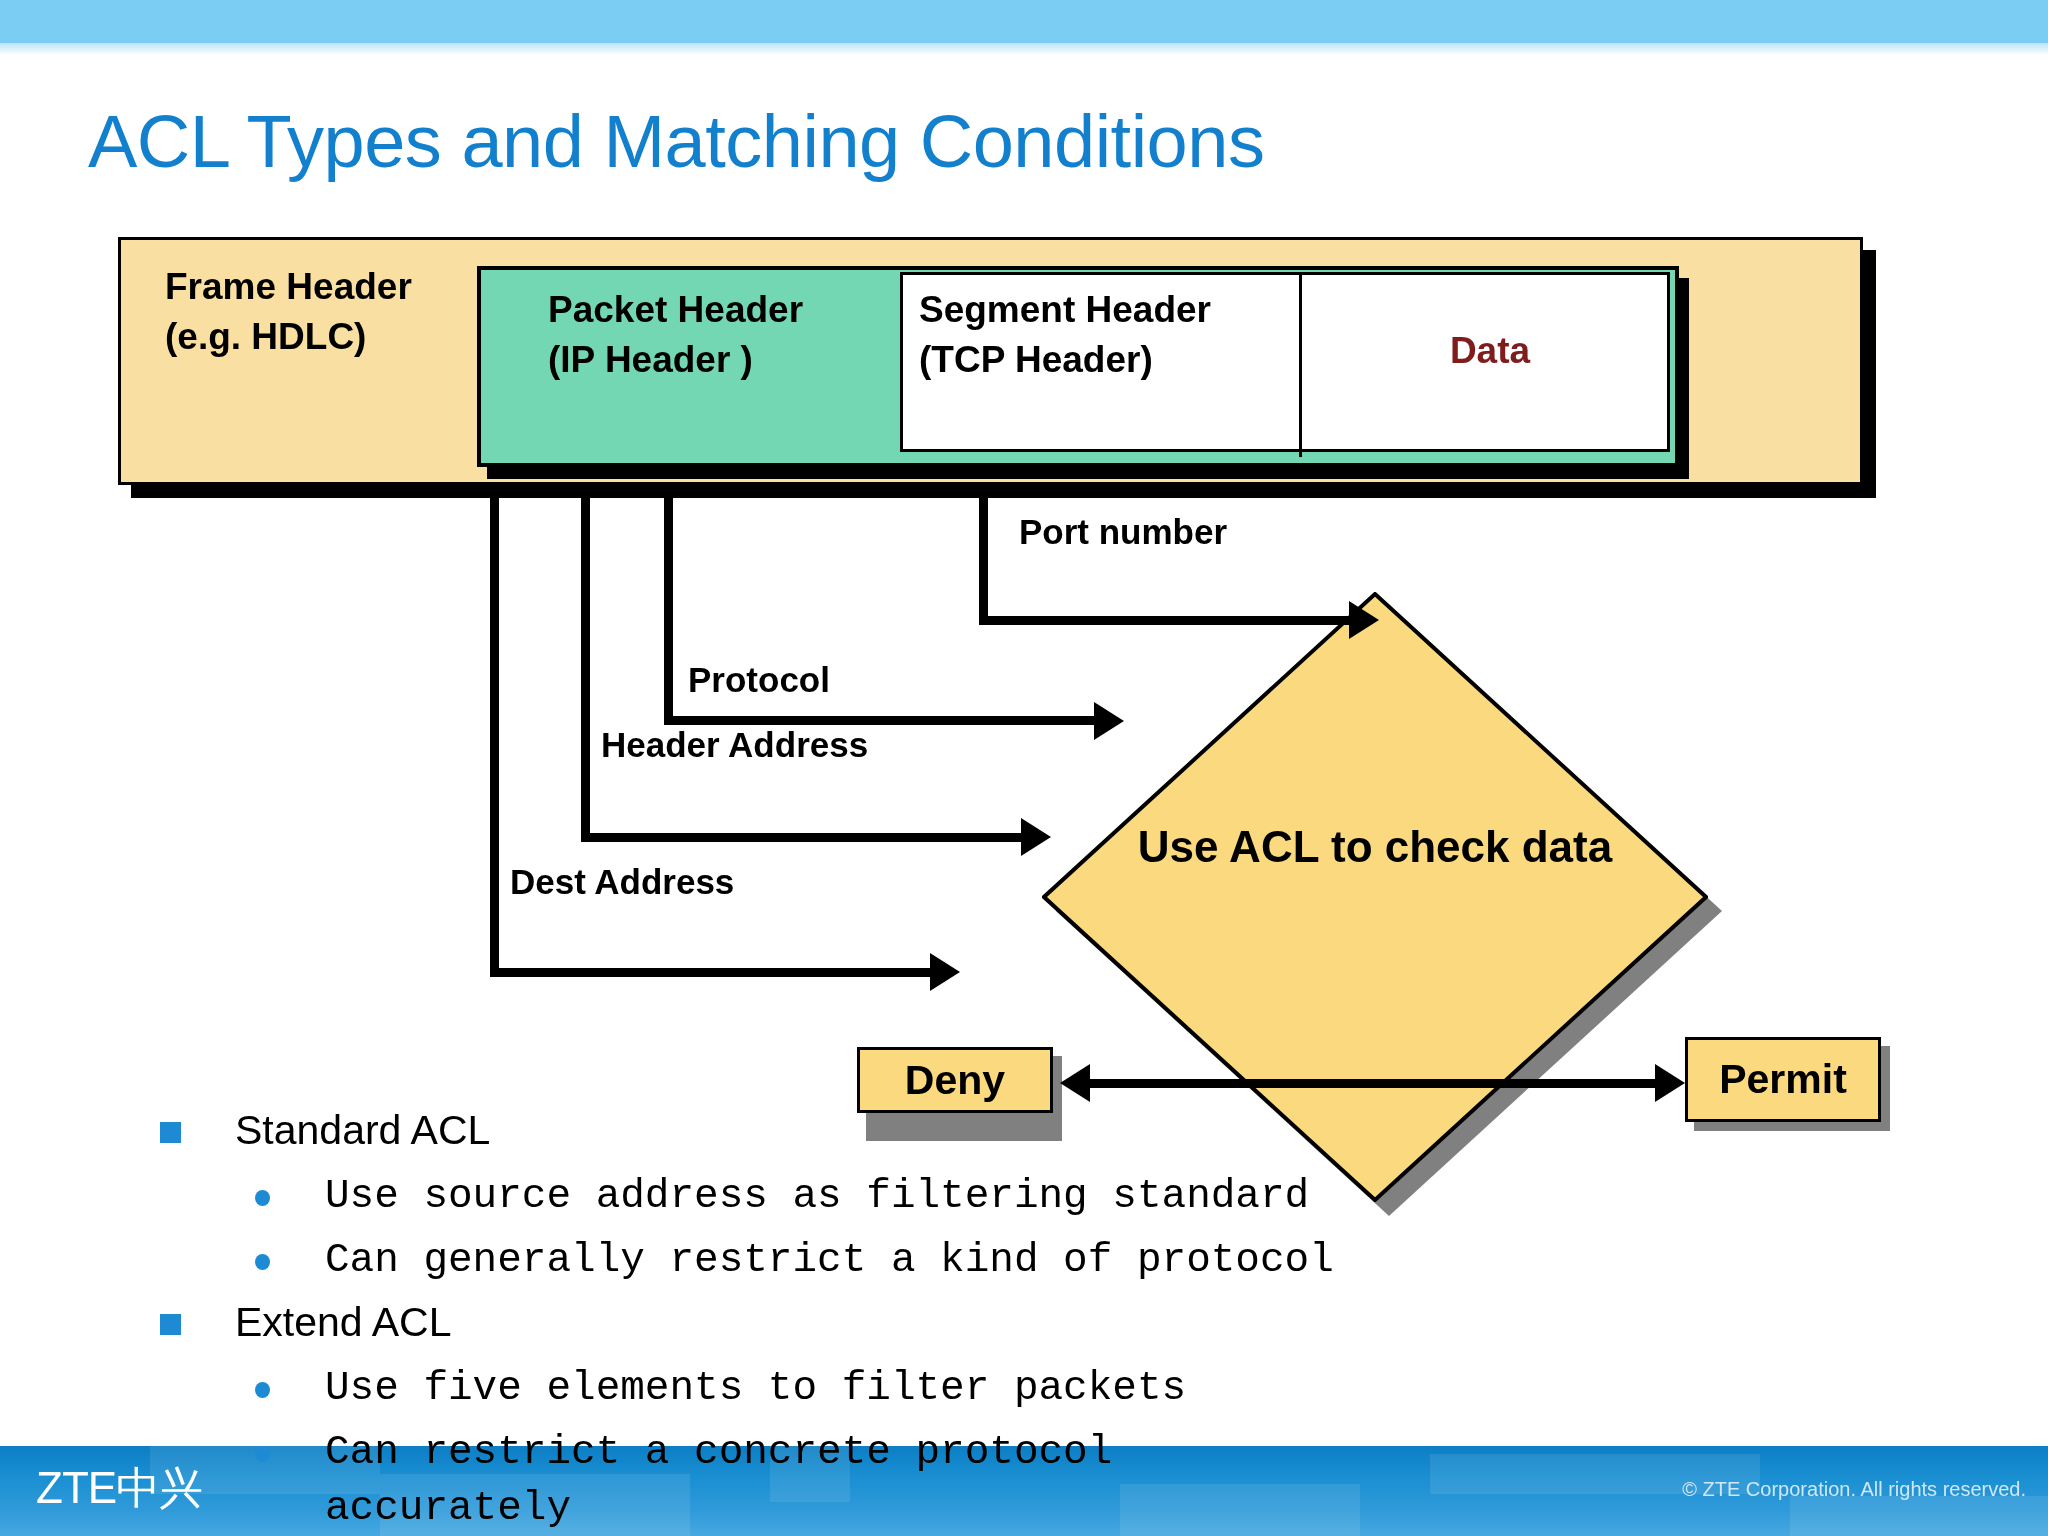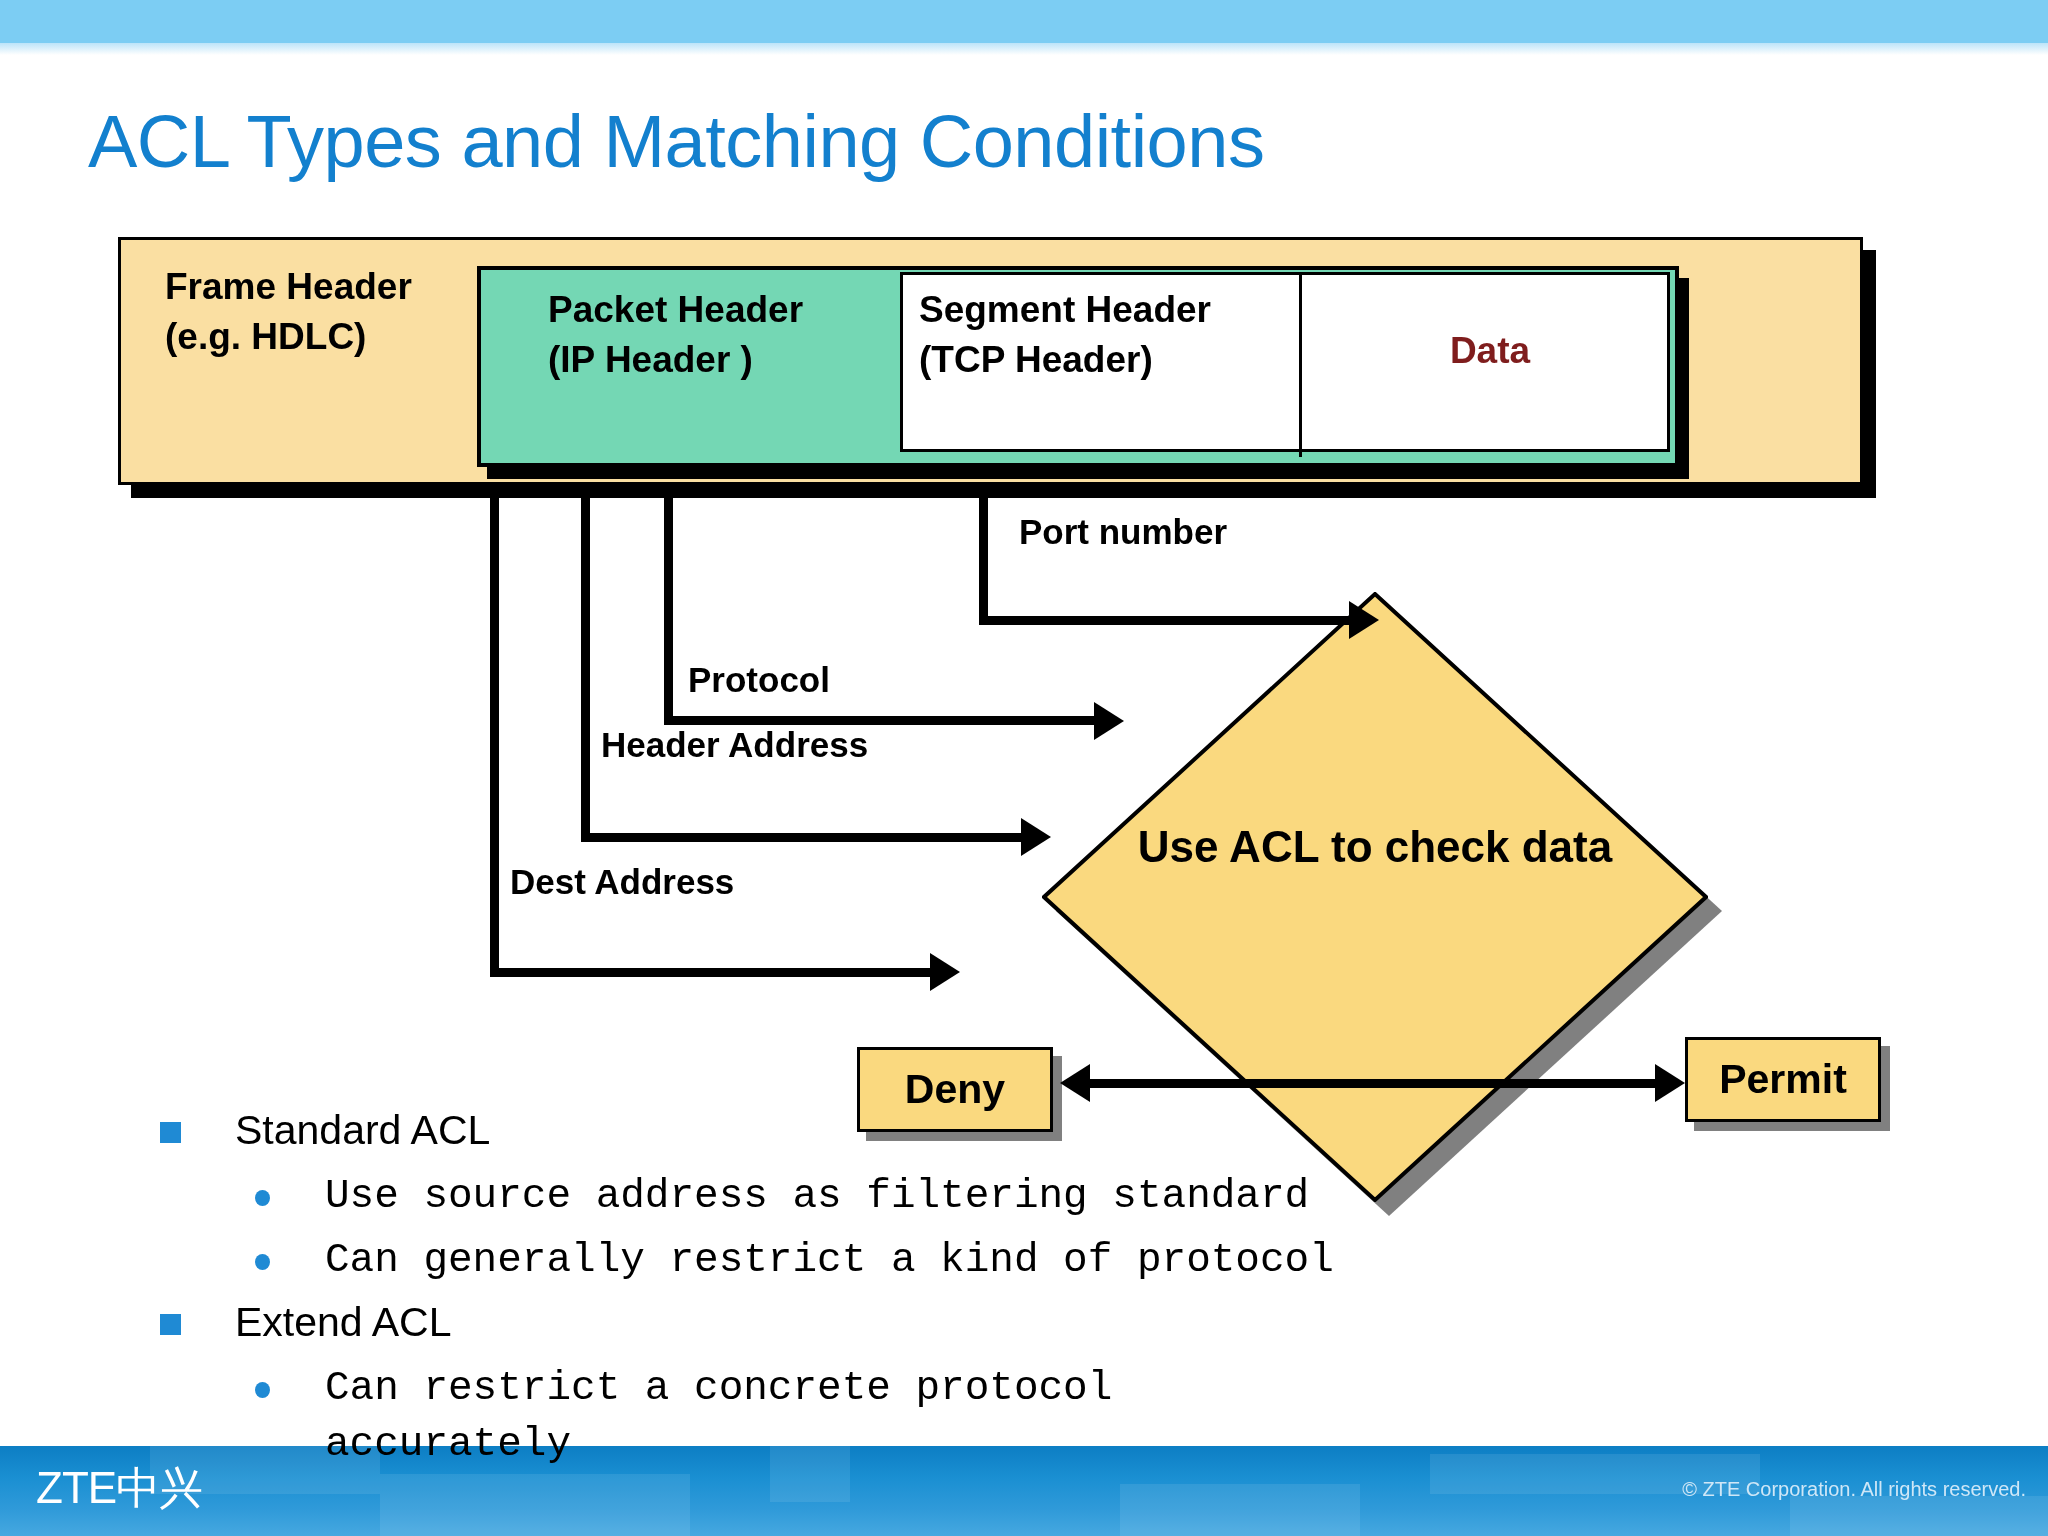--- a/index.html
+++ b/index.html
@@ -201,21 +201,21 @@
     <div class="diamond-text">Use ACL to check data</div>
   </div>
 
   <div class="conn hline" style="left:1090px;top:1079px;width:470px;"></div>
   <div class="arrowhead arrow-left" style="left:1060px;top:1064px;"></div>
 
   <div class="conn hline" style="left:1440px;top:1079px;width:215px;"></div>
   <div class="arrowhead arrow-right" style="left:1655px;top:1064px;"></div>
 
   <div class="outbox-shadow" style="left:866px;top:1056px;width:196px;height:85px;"></div>
-  <div class="outbox" style="left:857px;top:1047px;width:196px;height:85px;">Deny</div>
+  <div class="outbox" style="left:857px;top:1047px;width:196px;height:66px;">Deny</div>
 
   <div class="outbox-shadow" style="left:1694px;top:1046px;width:196px;height:85px;"></div>
   <div class="outbox" style="left:1685px;top:1037px;width:196px;height:85px;">Permit</div>
 
   <div class="bullets">
 
     <div class="b1">
       <span class="sq"></span>
       <span class="txt">Standard ACL</span>
     </div>
@@ -224,20 +224,24 @@
       <span class="txt">Use source address as filtering standard</span>
     </div>
     <div class="b2">
       <span class="dot"></span>
       <span class="txt">Can generally restrict a kind of protocol</span>
     </div>
 
     <div class="b1">
       <span class="sq"></span>
       <span class="txt">Extend ACL</span>
+    </div>
+    <div class="b2">
+      <span class="dot"></span>
+      <span class="txt">Use five elements to filter packets</span>
     </div>
     <div class="b2">
       <span class="dot"></span>
       <span class="txt">Can restrict a concrete protocol accurately</span>
     </div>
 
   </div>
 
   <div class="footer">
     <div class="fblock" style="left:150px;top:0px;width:230px;height:48px;"></div>

